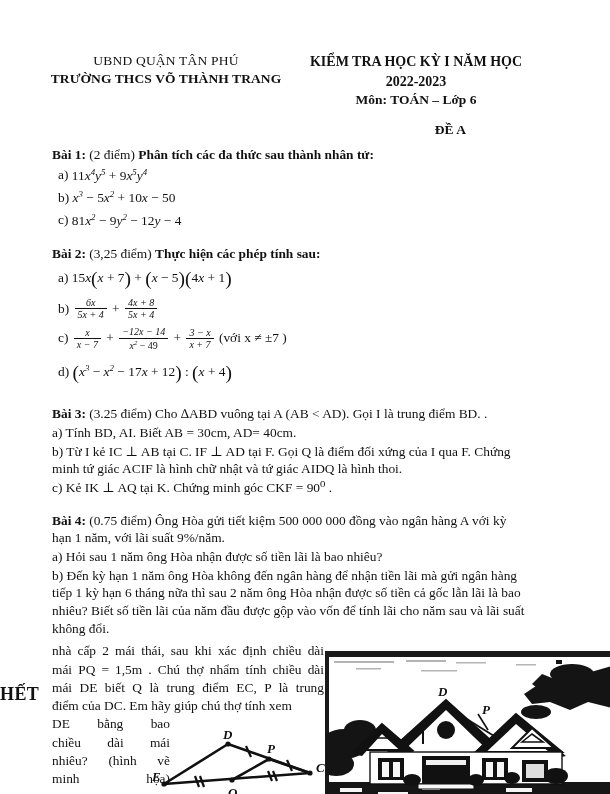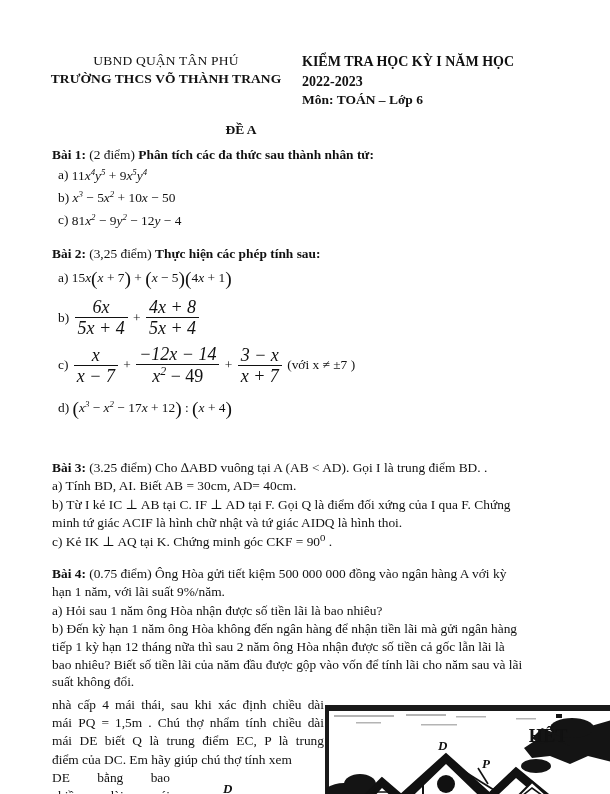--- a/index.html
+++ b/index.html
@@ -38,38 +38,39 @@
     font-size: 13.5px;
     letter-spacing: .2px;
   }
   .hl-2 {
     font-size: 13.5px;
     font-weight: bold;
     letter-spacing: .1px;
   }
   .header-right {
     flex: 1;
+    text-align: center;
     line-height: 1.4;
   }
   .hr-1 {
     font-size: 14px;
     font-weight: bold;
     letter-spacing: 0px;
   }
   .hr-2 {
     font-size: 13.5px;
     font-weight: bold;
   }
   .hr-3 {
     font-size: 13px;
   }
   .hr-3 b { font-weight: bold; }
 
   .de-a {
-    text-align: center;
+    text-align: right;
     font-size: 13.5px;
     font-weight: bold;
     margin: 12px 0 9px 0;
     padding-right: 78px;
   }
 
   
   .content {
     padding: 0 18px 0 36px;
   }
@@ -102,21 +103,21 @@
     font-size: .66em;
     vertical-align: super;
     font-style: italic;
   }
 
   
   .frac {
     display: inline-block;
     vertical-align: middle;
     text-align: center;
-    font-size: 18px;
+    font-size: 10px;
     line-height: 1.12;
     margin: 0 2px;
     position: relative;
     top: -1px;
   }
   .frac .num { display: block; padding: 0 3px; }
   .frac .den { display: block; border-top: 1.2px solid #111; padding: 0 3px; }
 
   .bigparen {
     font-size: 1.45em;
@@ -157,23 +158,23 @@
     position: absolute;
     left: 98px;
     top: 86px;
     width: 190px;
     height: 72px;
   }
 
   .het {
     position: absolute;
     left: 0;
-    top: 726px;
+    top: 684px;
     width: 610px;
-    text-align: right;
+    text-align: left;
     font-size: 18px;
     font-weight: bold;
     letter-spacing: .4px;
     padding-right: 42px;
     box-sizing: border-box;
   }
 </style>
 </head>
 <body>
 
@@ -246,33 +247,33 @@
         <span class="den mv">x + 7</span>
       </span>
       <span>(với  x ≠ ±7 )</span>
     </div>
 
     <div class="itemline mathline" style="margin-top:6px">
       <span>d)</span>
       <span><span class="bigparen">(</span><i class="mv">x</i><sup>3</sup> − <i class="mv">x</i><sup>2</sup> − 17<i class="mv">x</i> + 12<span class="bigparen">)</span> : <span class="bigparen">(</span><i class="mv">x</i> + 4<span class="bigparen">)</span></span>
     </div>
 
-    <div class="para" style="margin-top:36px"><b>Bài 3:</b><span> (3.25 điểm) </span><span>Cho ∆ABD vuông tại A (AB &lt; AD). Gọi I là trung điểm BD.  .</span></div>
+    <div class="para" style="margin-top:18px"><b>Bài 3:</b><span> (3.25 điểm) </span><span>Cho ∆ABD vuông tại A (AB &lt; AD). Gọi I là trung điểm BD.  .</span></div>
     <div class="para">a) Tính BD, AI. Biết AB = 30cm, AD= 40cm.</div>
     <div class="para">b) Từ I kẻ IC ⊥ AB tại C. IF ⊥ AD tại F. Gọi Q là điểm đối xứng của I qua F. Chứng minh tứ giác ACIF là hình chữ nhật và tứ giác AIDQ là hình thoi.</div>
     <div class="para">c) Kẻ IK ⊥ AQ tại K. Chứng minh góc CKF = 90⁰ .</div>
 
     <div class="para" style="margin-top:15px"><b>Bài 4:</b><span> (0.75 điểm) </span><span>Ông Hòa gửi tiết kiệm 500 000 000 đồng vào ngân hàng A với kỳ hạn 1 năm, với lãi suất 9%/năm.</span></div>
     <div class="para">a) Hỏi sau 1 năm ông Hòa nhận được số tiền lãi là bao nhiêu?</div>
-    <div class="para">b) Đến kỳ hạn 1 năm ông Hòa không đến ngân hàng để nhận tiền lãi mà gửi ngân hàng tiếp 1 kỳ hạn 12 tháng nữa thì sau 2 năm ông Hòa nhận được số tiền cả gốc lẫn lãi là bao nhiêu? Biết số tiền lãi của năm đầu được gộp vào vốn để tính lãi cho năm sau và lãi suất không đổi.</div>
+    <div class="para">b) Đến kỳ hạn 1 năm ông Hòa không đến ngân hàng để nhận tiền lãi mà gửi ngân hàng tiếp 1 kỳ hạn 6 tháng nữa thì sau 2 năm ông Hòa nhận được số tiền cả gốc lẫn lãi là bao nhiêu? Biết số tiền lãi của năm đầu được gộp vào vốn để tính lãi cho năm sau và lãi suất không đổi.</div>
 
     <div class="b5wrap">
 
       <div class="b5text">
-        <p class="b5-just">nhà cấp 4 mái thái, sau khi xác định chiều dài</p>
+        <p class="b5-just">nhà cấp 2 mái thái, sau khi xác định chiều dài</p>
         <p class="b5-just">mái PQ = 1,5m . Chú thợ nhẩm tính chiều dài</p>
         <p class="b5-just">mái DE biết Q là trung điểm EC, P là trung</p>
         <p>điểm của DC. Em hãy giúp chú thợ tính xem</p>
         <p class="b5-narrow">DE bằng bao</p>
         <p class="b5-narrow">chiều dài mái</p>
         <p class="b5-narrow">nhiêu? (hình vẽ</p>
         <p class="b5-narrow">minh họa)</p>
       </div>
 
       <div class="diagram">

